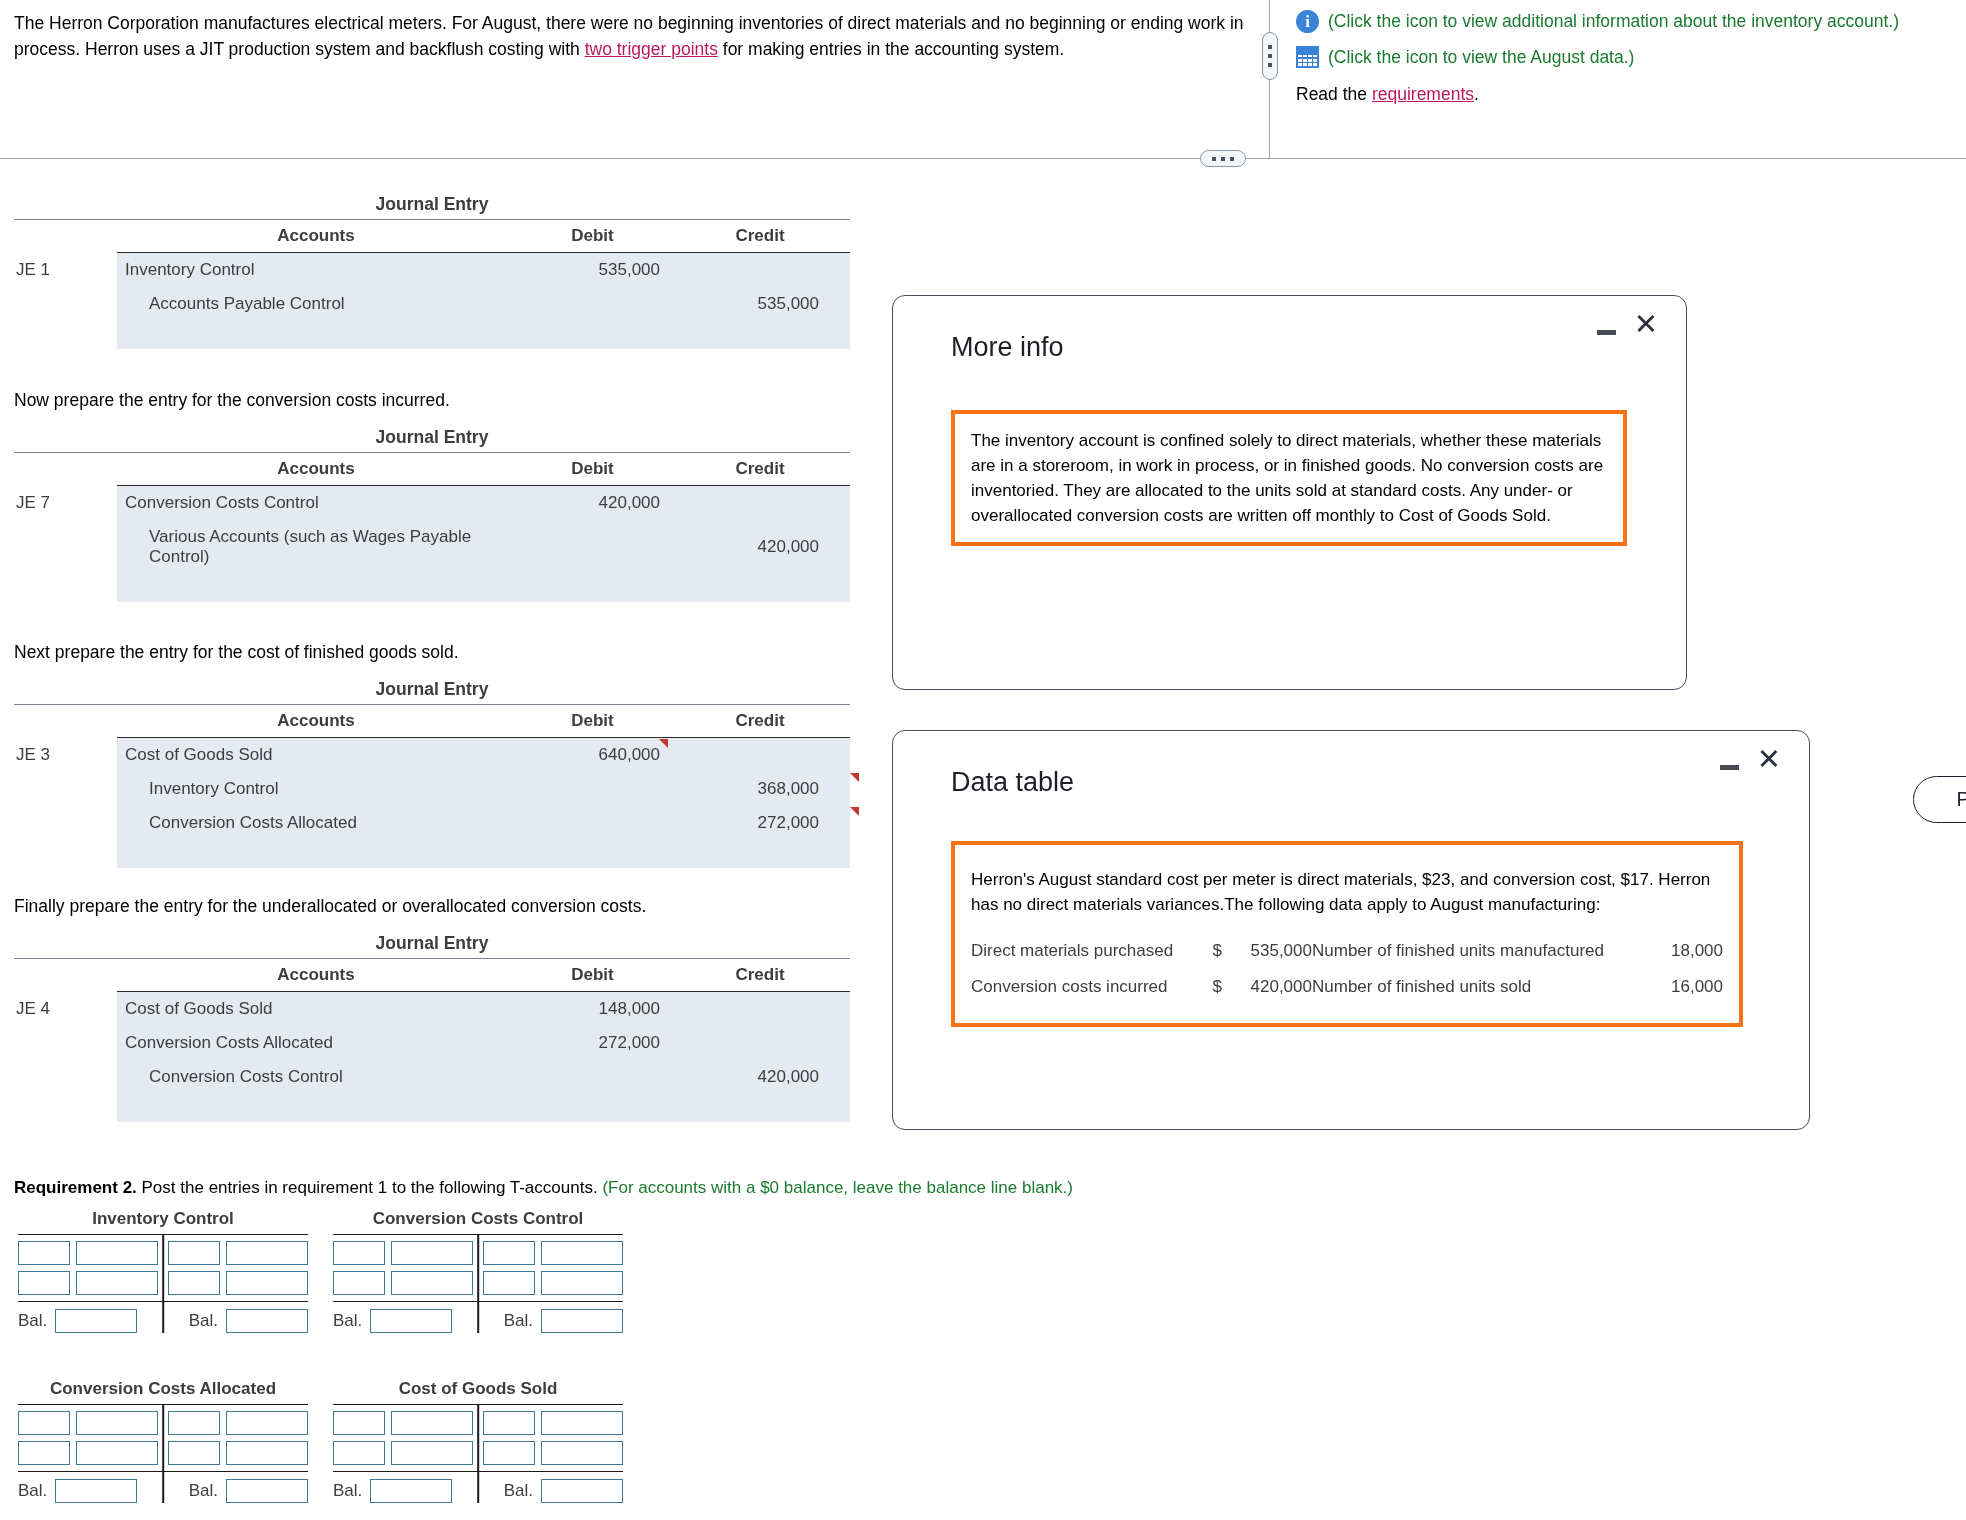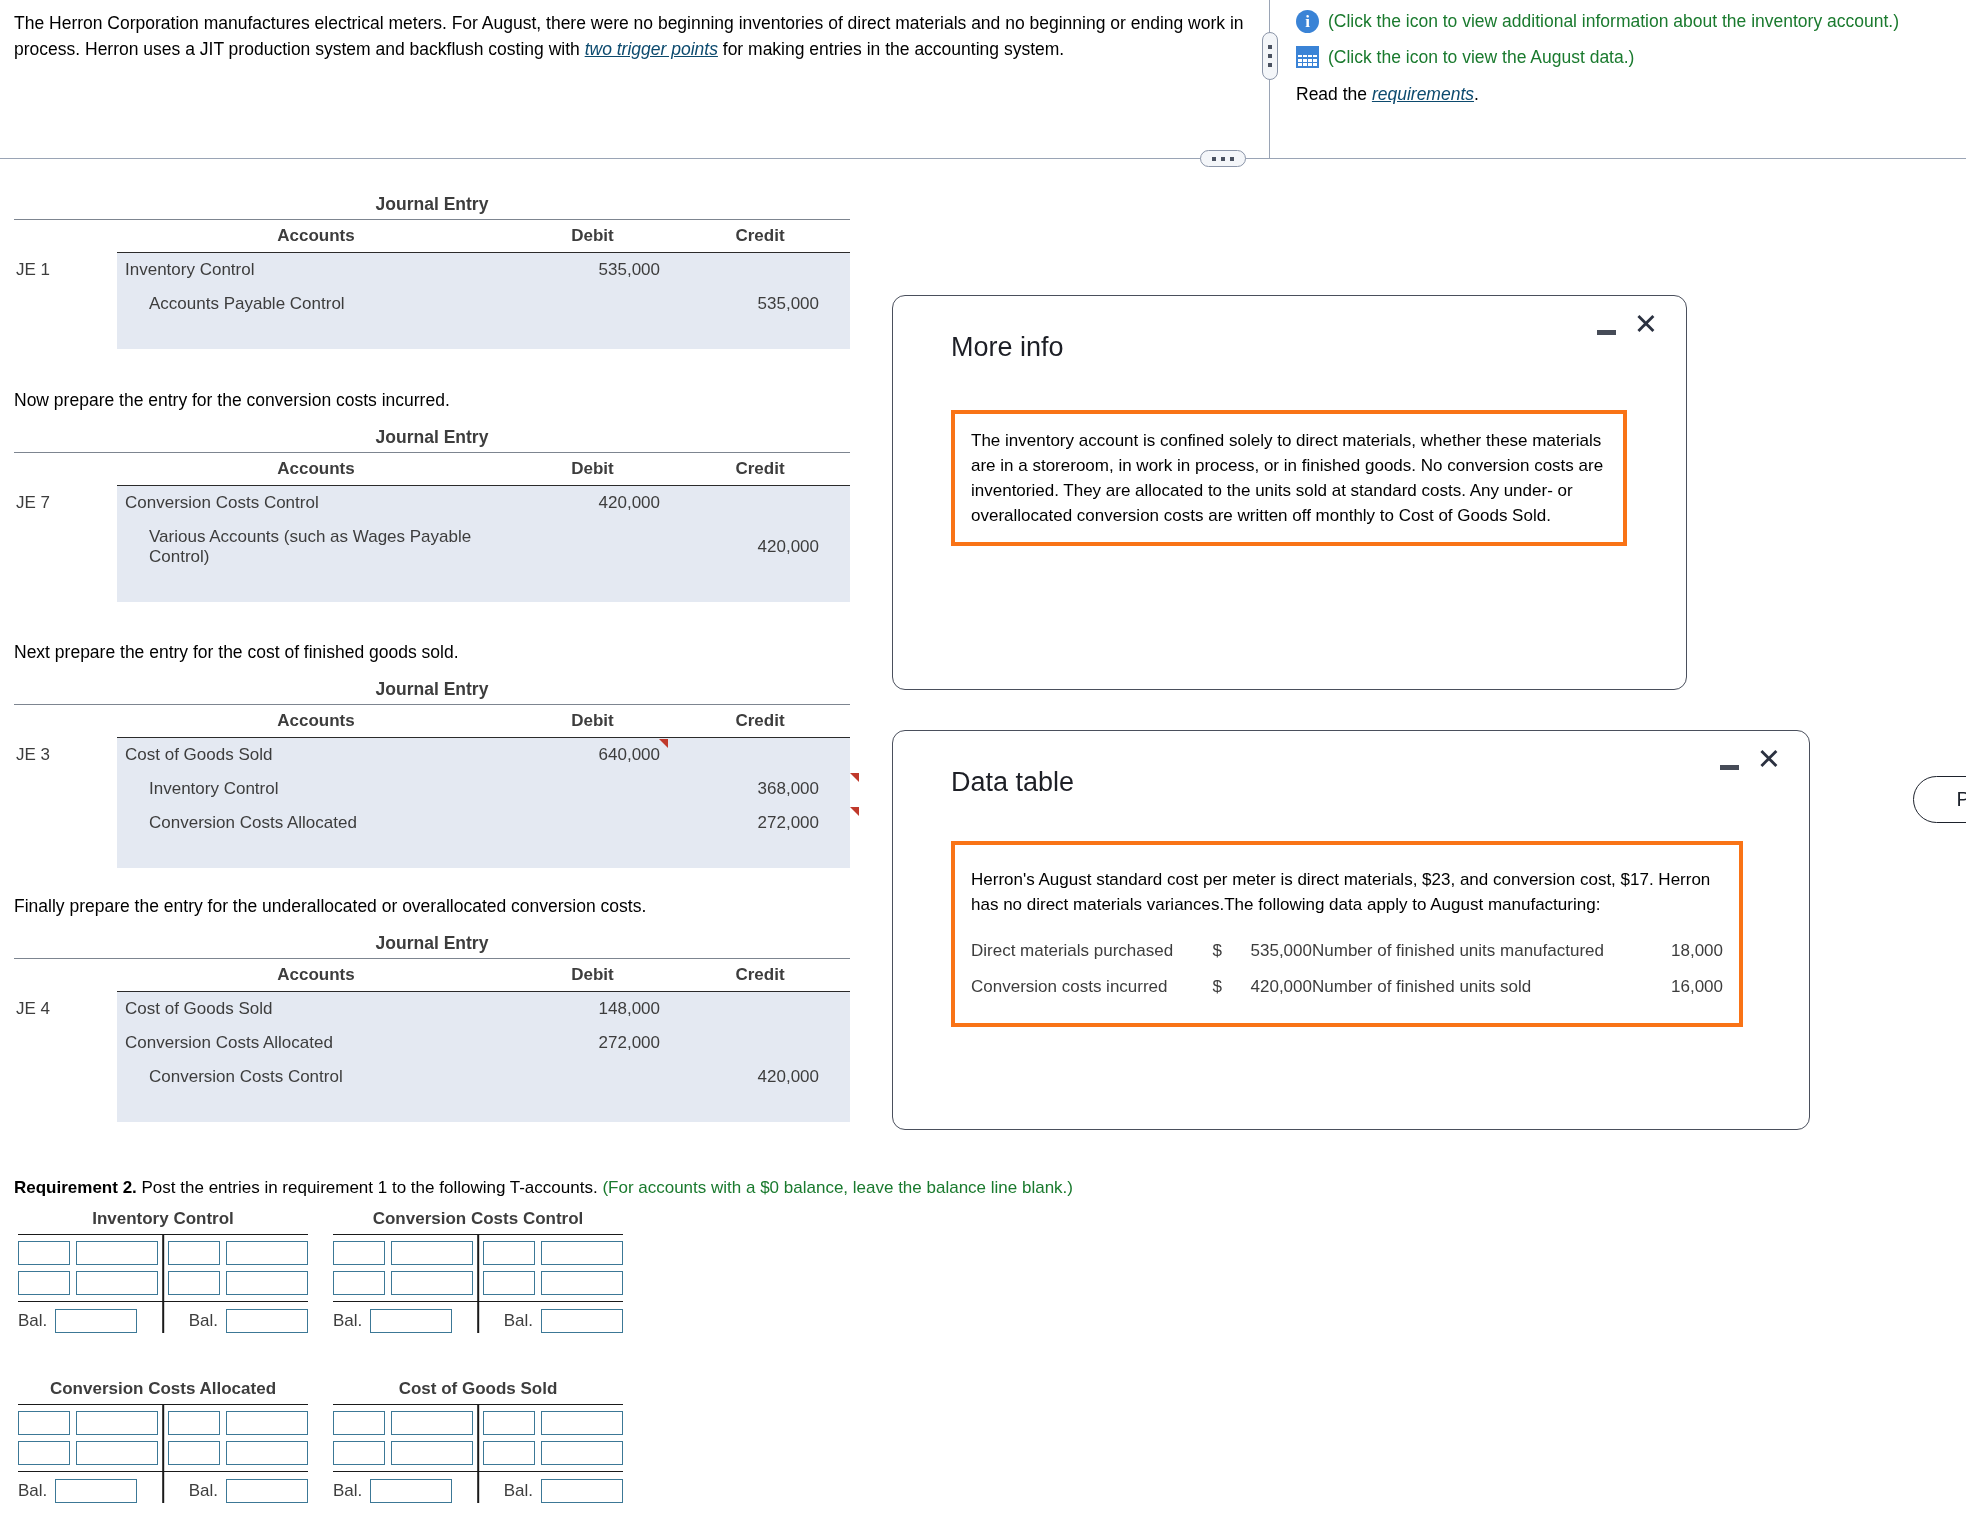--- a/index.html
+++ b/index.html
@@ -13,21 +13,21 @@
   }
   #root { position: relative; width: 1966px; height: 1520px; }
 
   
   .problem-text {
     position: absolute;
     left: 14px; top: 10px; width: 1230px;
     font-size: 17.5px; line-height: 26px; color: #000;
   }
   .inline-link {
-    color: #0c4a6e; text-decoration: underline; cursor: pointer; font-style: italic;
+    color: #be185d; text-decoration: underline; cursor: pointer;
   }
 
   
   .vsplit-line {
     position: absolute; left: 1269px; top: 0px; width: 1px; height: 158px;
     background: #9aa4b5;
   }
   .vsplit-handle {
     position: absolute; left: 1262px; top: 32px; width: 16px; height: 48px;
     border: 1px solid #8b95a8; border-radius: 9px; background: #f4f6f9;

